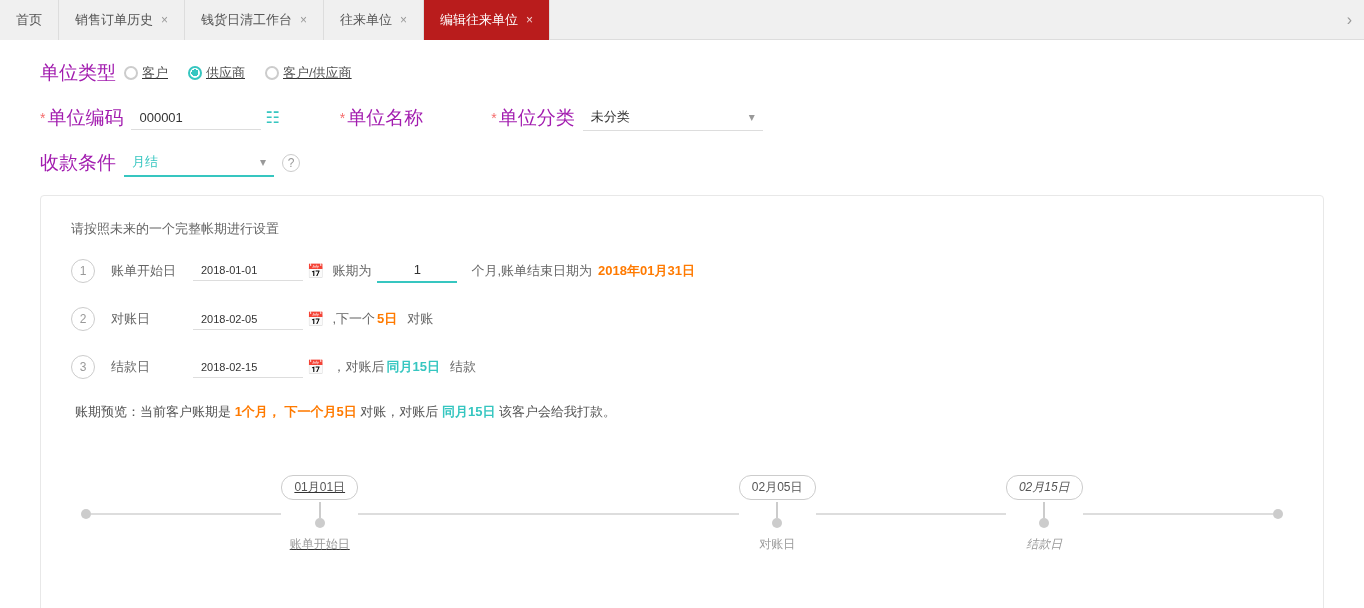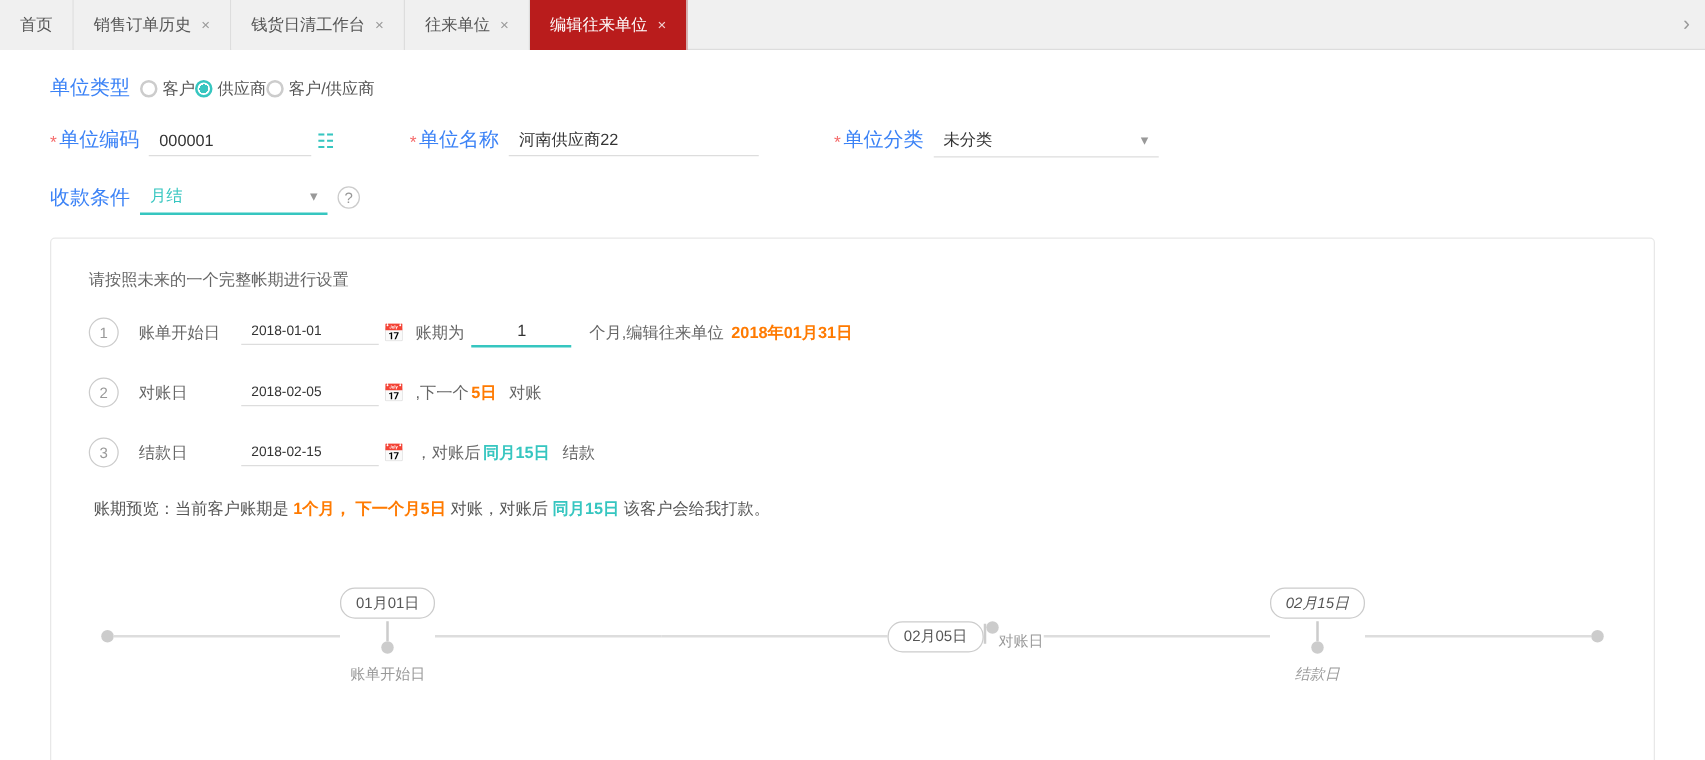--- a/index.html
+++ b/index.html
@@ -52,34 +52,36 @@
       min-height: calc(100vh - 40px);
     }
 
     
     .form-row {
       display: flex;
       align-items: center;
       margin-bottom: 18px;
     }
     .form-label {
-      color: #3b82f6;
+      color: #a21caf;
       margin-right: 8px;
-      font-size: 16px;
+      font-size: 19px;
       white-space: nowrap;
     }
     .required-star {
       color: #f56c6c;
       margin-right: 2px;
     }
 
     
     .radio-group {
       display: flex;
       align-items: center;
+      gap: 20px;
+      text-decoration: underline;
     }
     .radio-item {
       display: flex;
       align-items: center;
       gap: 4px;
       cursor: pointer;
       font-size: 13px;
       color: #555;
     }
     .radio-circle {
@@ -319,21 +321,20 @@
   <div class="form-row">
     <span class="required-star">*</span>
     <span class="form-label">单位编码</span>
     <input class="text-input" type="text" style="width: 130px;" value="000001">
     <span class="icon-btn">☷</span>
 
     <span style="margin: 0 30px;"></span>
 
     <span class="required-star">*</span>
     <span class="form-label">单位名称</span>
-    <input class="text-input" type="text" style="width: 200px;" value="河南供应商22">
 
     <span style="margin: 0 30px;"></span>
 
     <span class="required-star">*</span>
     <span class="form-label">单位分类</span>
     <div class="select-field">
       <span class="select-value">未分类</span>
       <span class="select-arrow">▾</span>
     </div>
   </div>
@@ -352,21 +353,21 @@
 
     <div class="setting-row">
       <div class="setting-num">
         <span>1</span>
       </div>
       <span class="setting-field-label">账单开始日</span>
       <input class="date-input" type="text" value="2018-01-01" style="">
       <span class="cal-icon">📅</span>
       <span class="desc-text">账期为</span>
       <input class="period-input" type="text" value="1" style="margin: 0px 6px;">
-      <span class="desc-text">个月,编辑往来单位</span>
+      <span class="desc-text">个月,账单结束日期为</span>
       <span class="highlight-orange" style="margin-left:6px;">2018年01月31日</span>
     </div>
 
     <div class="setting-row">
       <div class="setting-num">
         <span>2</span>
       </div>
       <span class="setting-field-label">对账日</span>
       <input class="date-input" type="text" value="2018-02-05" style="">
       <span class="cal-icon">📅</span>
@@ -396,33 +397,33 @@
       <span>该客户会给我打款。</span>
     </div>
 
     <div class="timeline-wrapper">
       <div class="tl-row">
 
         <div class="tl-end-dot"></div>
         <div class="tl-spacer"></div>
 
         <div class="tl-node-wrap">
-          <div style="position:relative; display:flex; flex-direction:column; align-items:center;">
+          <div style="position:relative; display:flex; flex-direction:column; align-items:center;text-decoration:underline;">
             <div class="tl-pill">01月01日</div>
             <div style="width:2px; height:16px; background:#ccc; margin-top:2px;"></div>
             <div style="width:10px; height:10px; border-radius:50%; background:#ccc;"></div>
             <div class="tl-sublabel">账单开始日</div>
           </div>
         </div>
         <div class="tl-spacer"></div>
 
         <div class="tl-spacer"></div>
 
         <div class="tl-node-wrap">
-          <div style="position:relative; display:flex; flex-direction:row; ">
+          <div style="position:relative; display:flex; flex-direction:column; align-items:center;">
             <div class="tl-pill">02月05日</div>
             <div style="width:2px; height:16px; background:#ccc; margin-top:2px;"></div>
             <div style="width:10px; height:10px; border-radius:50%; background:#ccc;"></div>
             <div class="tl-sublabel">对账日</div>
           </div>
         </div>
         <div class="tl-spacer"></div>
 
         <div class="tl-node-wrap">
           <div style="position:relative; display:flex; flex-direction:column; align-items:center;font-style:italic;">

